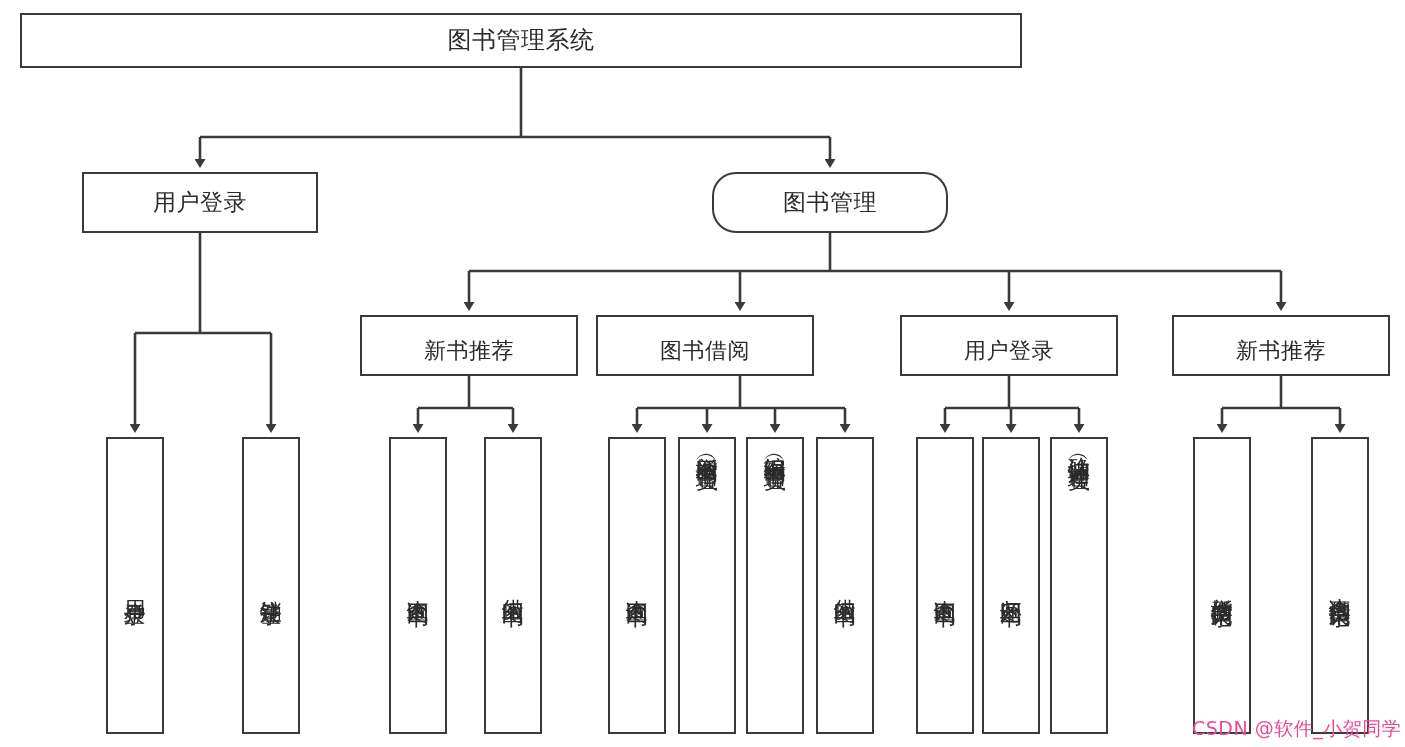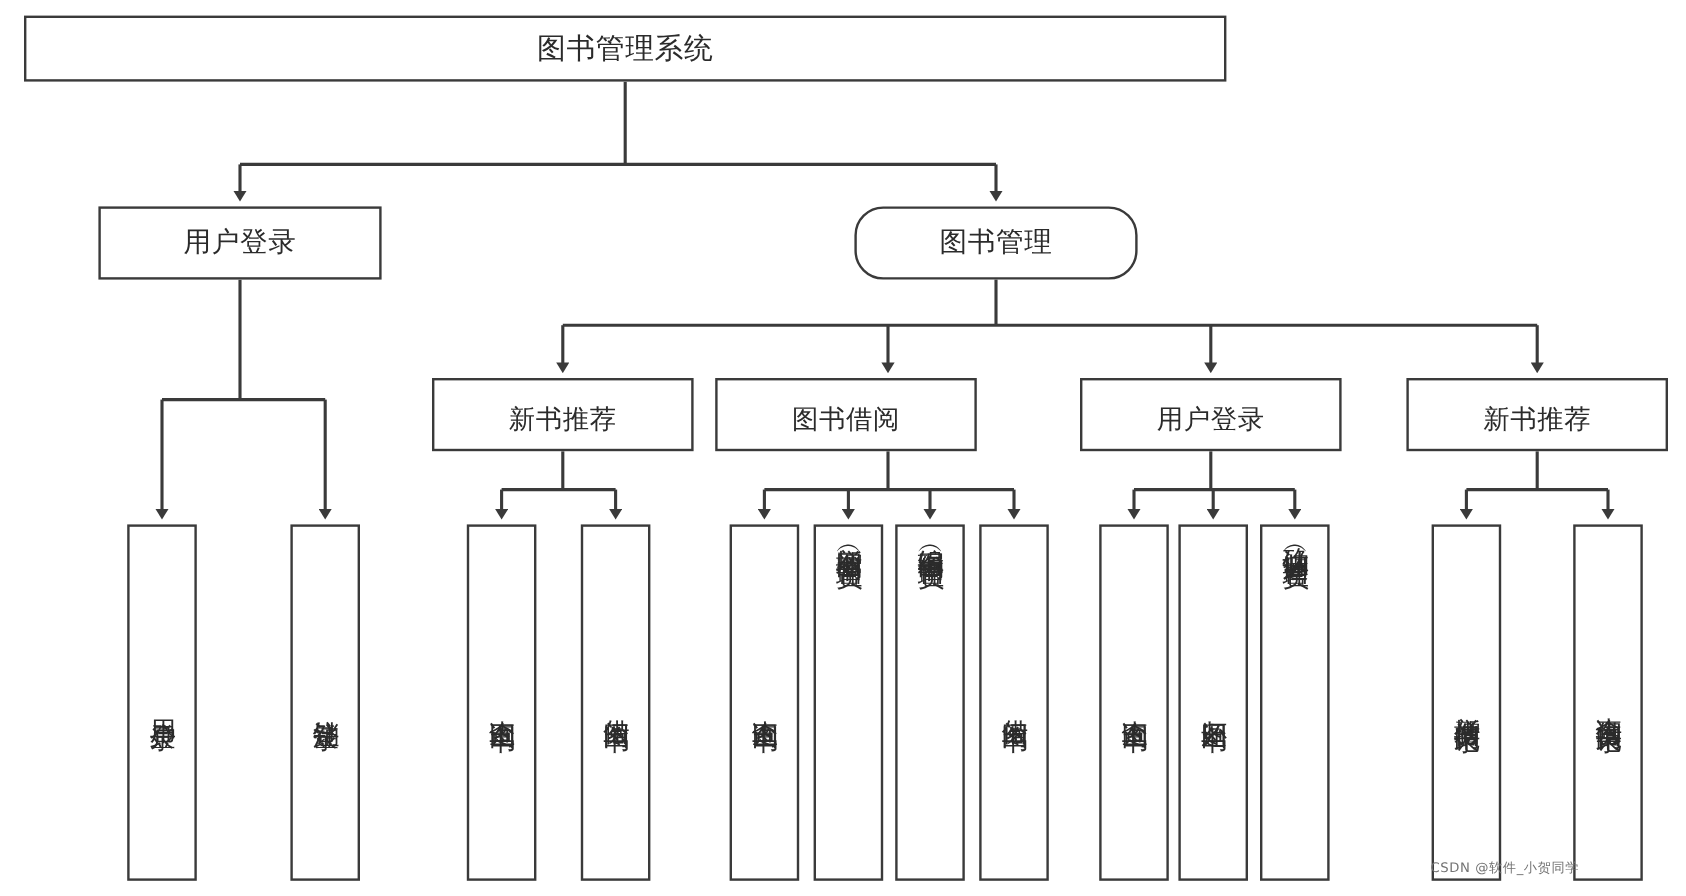--- a/index.html
+++ b/index.html
@@ -57,22 +57,22 @@
     line-height: 1.25;
     letter-spacing: 2px;
     white-space: nowrap;
     display: block;
   }
   .node.leaf.center-v {
     align-items: center;
   }
   .watermark {
     position: absolute;
-    font-size: 11px;
-    color: #737373;
+    font-size: 19px;
+    color: #ec4899;
     letter-spacing: 0.5px;
     white-space: nowrap;
     font-family: "DejaVu Sans", "Liberation Sans", sans-serif;
   }
 </style>
 </head>
 <body>
 
 <div id="canvas">
 

